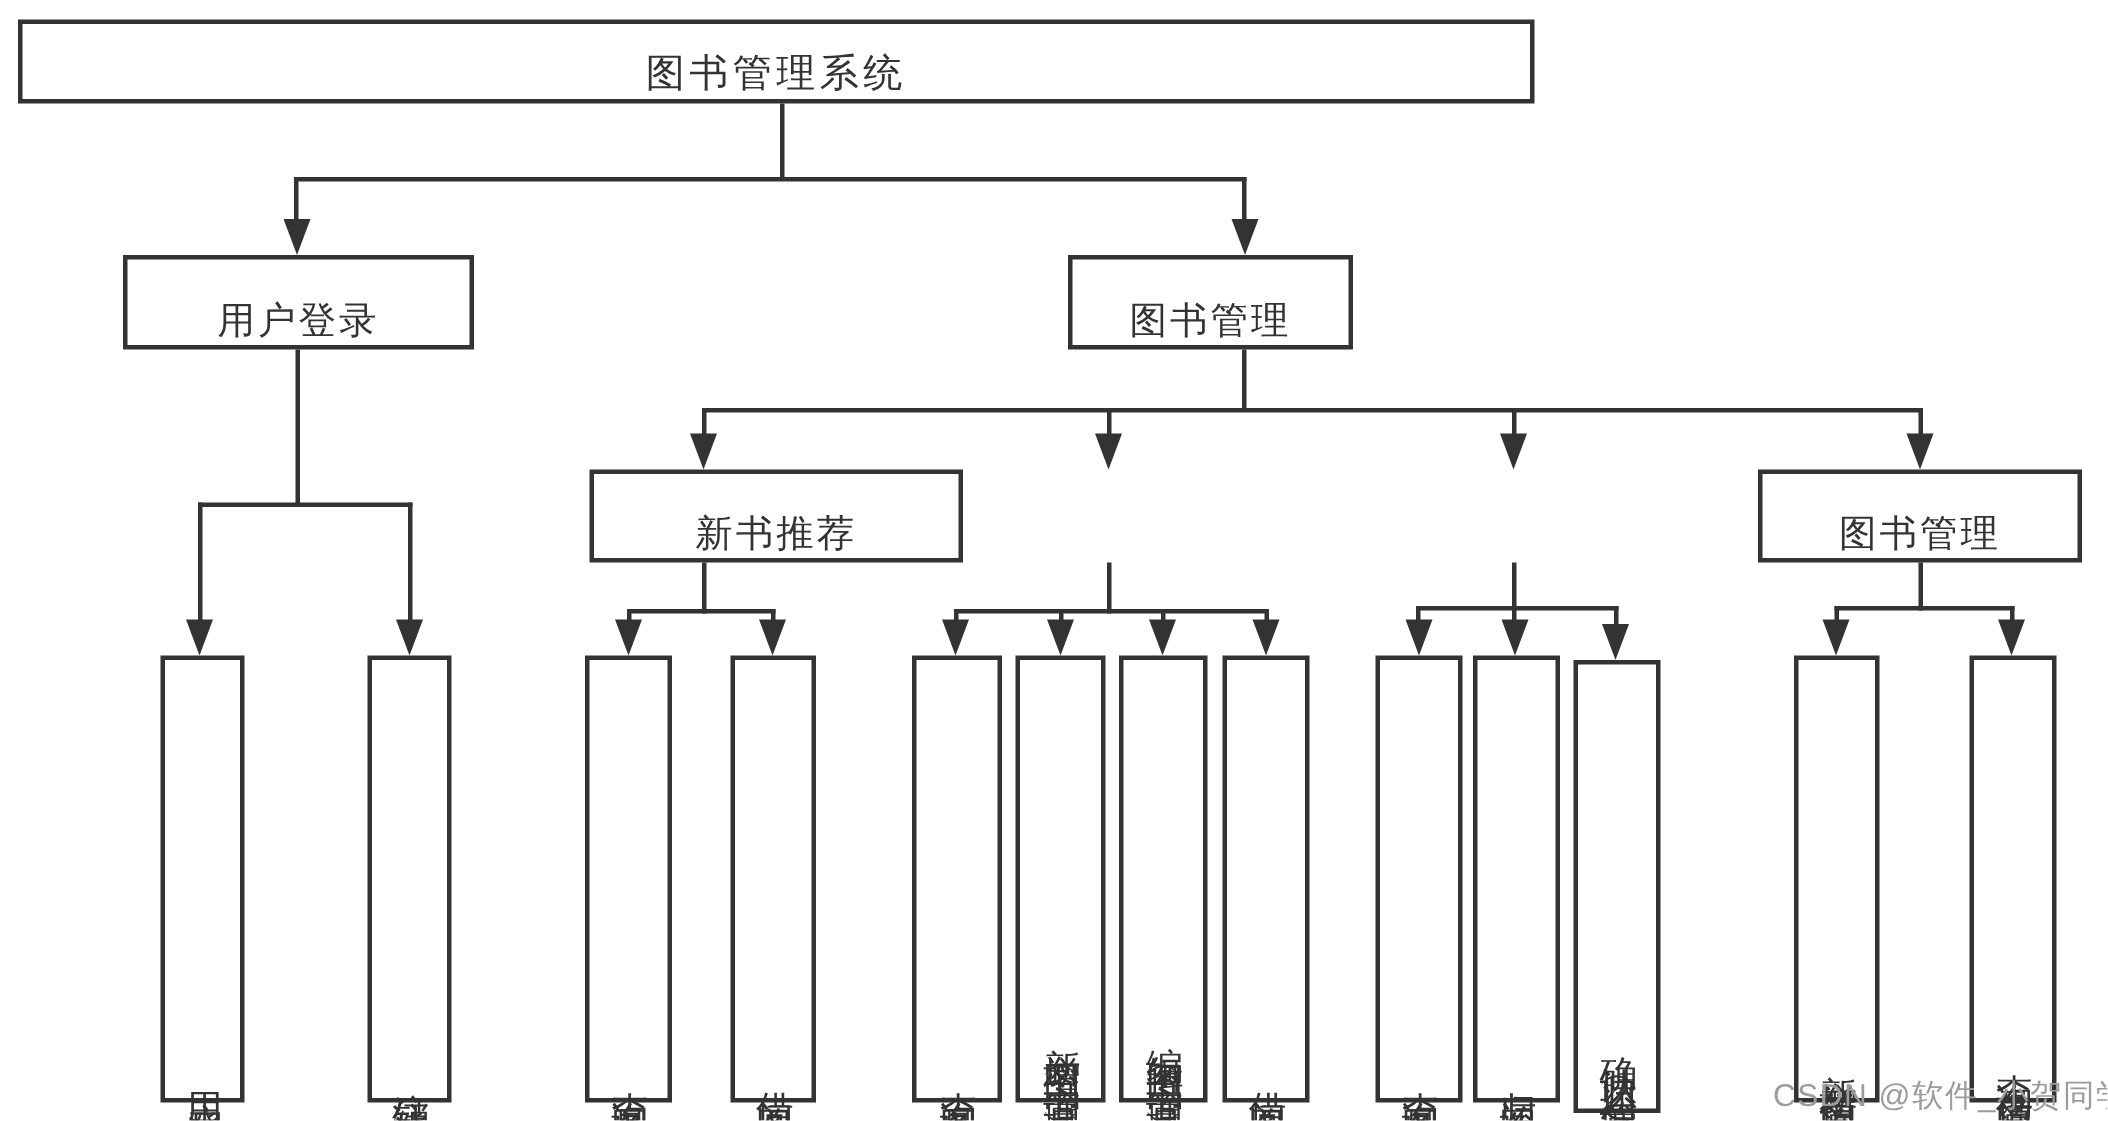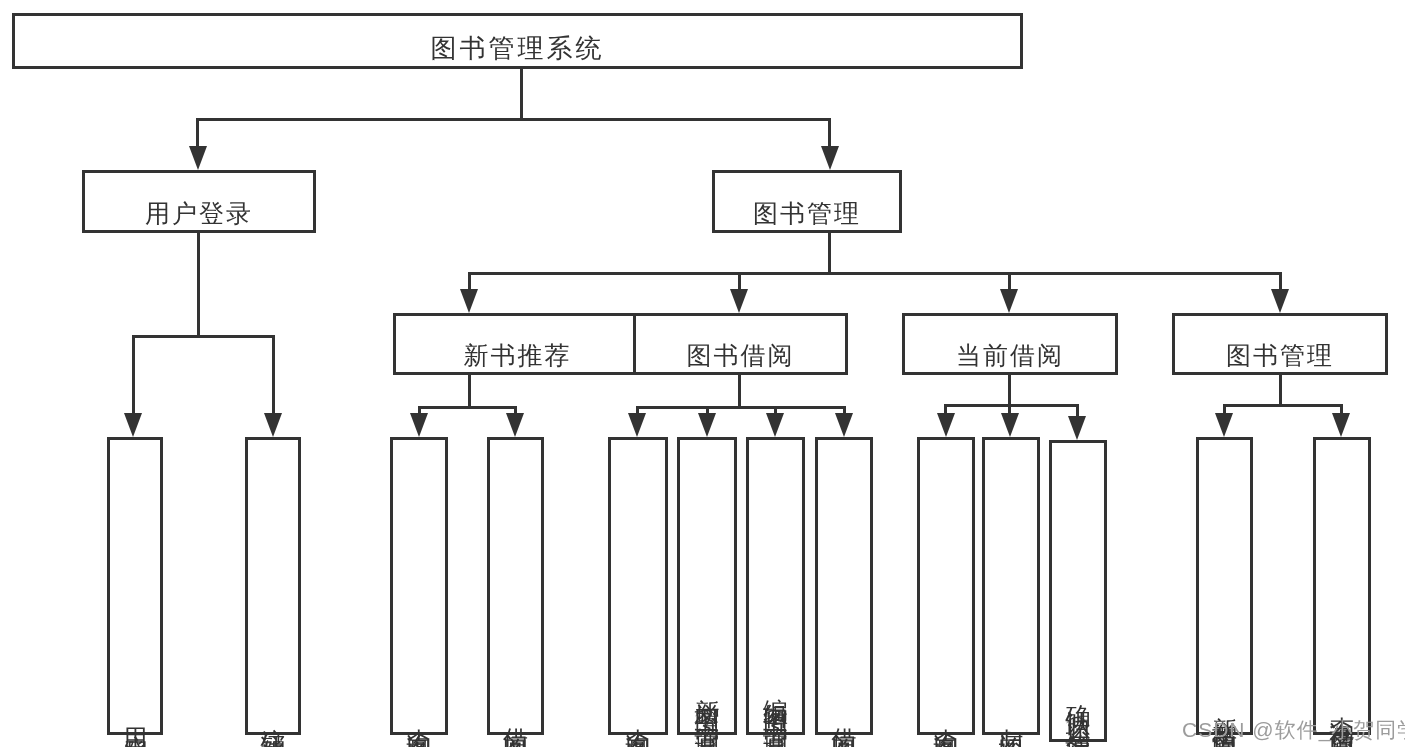--- a/index.html
+++ b/index.html
@@ -89,26 +89,20 @@
   <div class="line" style="left:1008px;top:272px;width:3px;height:22px;"></div>
   <div class="line" style="left:1279px;top:272px;width:3px;height:22px;"></div>
   <div class="arrow" style="left:460px;top:289px;"></div>
   <div class="arrow" style="left:730px;top:289px;"></div>
   <div class="arrow" style="left:1000px;top:289px;"></div>
   <div class="arrow" style="left:1271px;top:289px;"></div>
 
   <div class="node hnode" style="left:362px;top:313px;width:249px;height:62px;margin-left:31px;">
     <span>新书推荐</span>
   </div>
-  <div class="node hnode" style="left:633px;top:313px;width:215px;height:62px;">
-    <span>图书借阅</span>
-  </div>
-  <div class="node hnode" style="left:902px;top:313px;width:216px;height:62px;">
-    <span>当前借阅</span>
-  </div>
   <div class="node hnode" style="left:1172px;top:313px;width:216px;height:62px;">
     <span>图书管理</span>
   </div>
 
   <div class="line" style="left:468px;top:375px;width:3px;height:34px;"></div>
   <div class="line" style="left:418px;top:406px;width:99px;height:3px;"></div>
   <div class="line" style="left:418px;top:406px;width:3px;height:11px;"></div>
   <div class="line" style="left:514px;top:406px;width:3px;height:11px;"></div>
   <div class="arrow" style="left:410px;top:413px;"></div>
   <div class="arrow" style="left:506px;top:413px;"></div>

